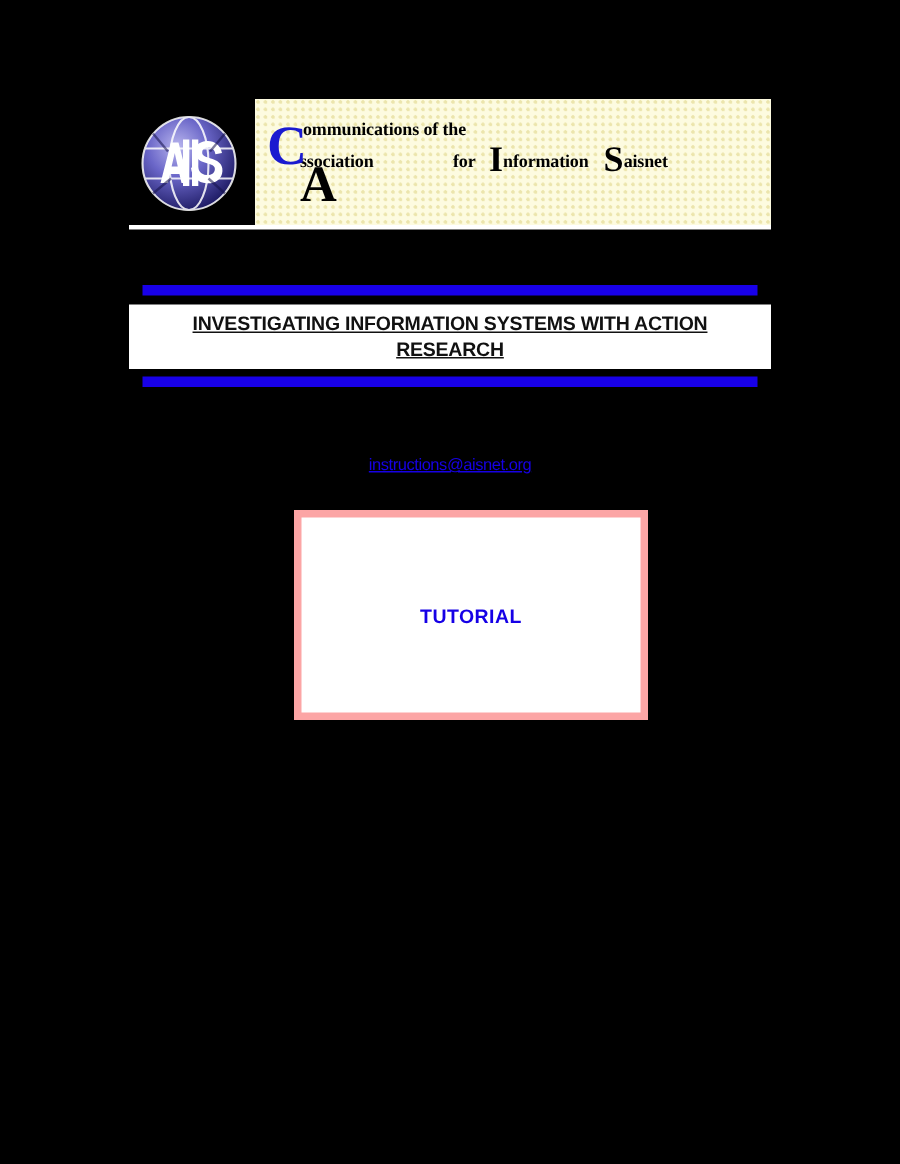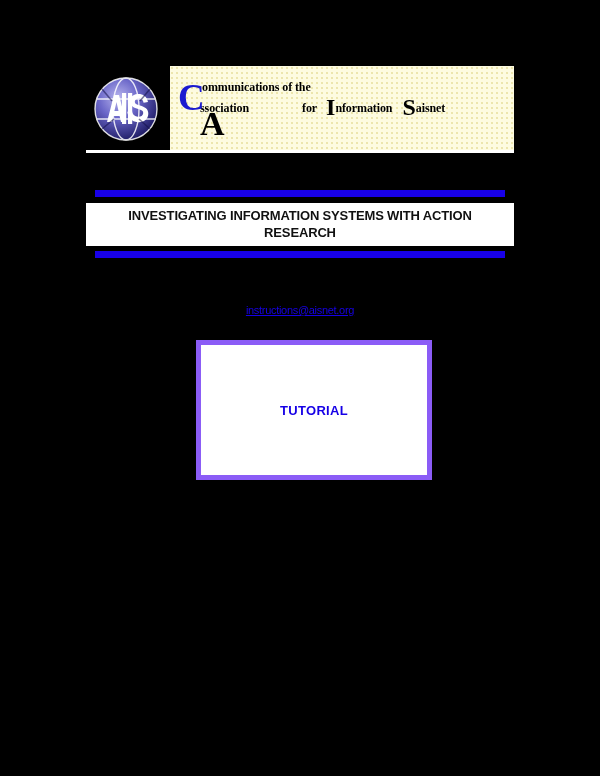--- a/index.html
+++ b/index.html
@@ -126,20 +126,21 @@
     padding: 0 6px;
   }
   #article-title {
     font-family: "Liberation Sans", sans-serif;
     font-size: 13px;
     font-weight: bold;
     color: #111111;
     text-align: center;
     line-height: 1.28;
     letter-spacing: -0.15px;
+    text-decoration: underline;
   }
 
   
   #journal-link-wrap {
     position: absolute;
     left: 0;
     top: 300px;
     width: 600px;
     text-align: center;
   }
@@ -154,21 +155,21 @@
   }
 
   
   #tutorial-box {
     position: absolute;
     left: 196px;
     top: 340px;
     width: 236px;
     height: 140px;
     background: #ffffff;
-    border: 5px solid #8b5cf6;
+    border: 5px solid #fca5a5;
     box-sizing: border-box;
     display: flex;
     align-items: center;
     justify-content: center;
   }
   #tutorial-label {
     font-family: "Liberation Sans", sans-serif;
     font-size: 13px;
     font-weight: bold;
     color: #1600e6;

